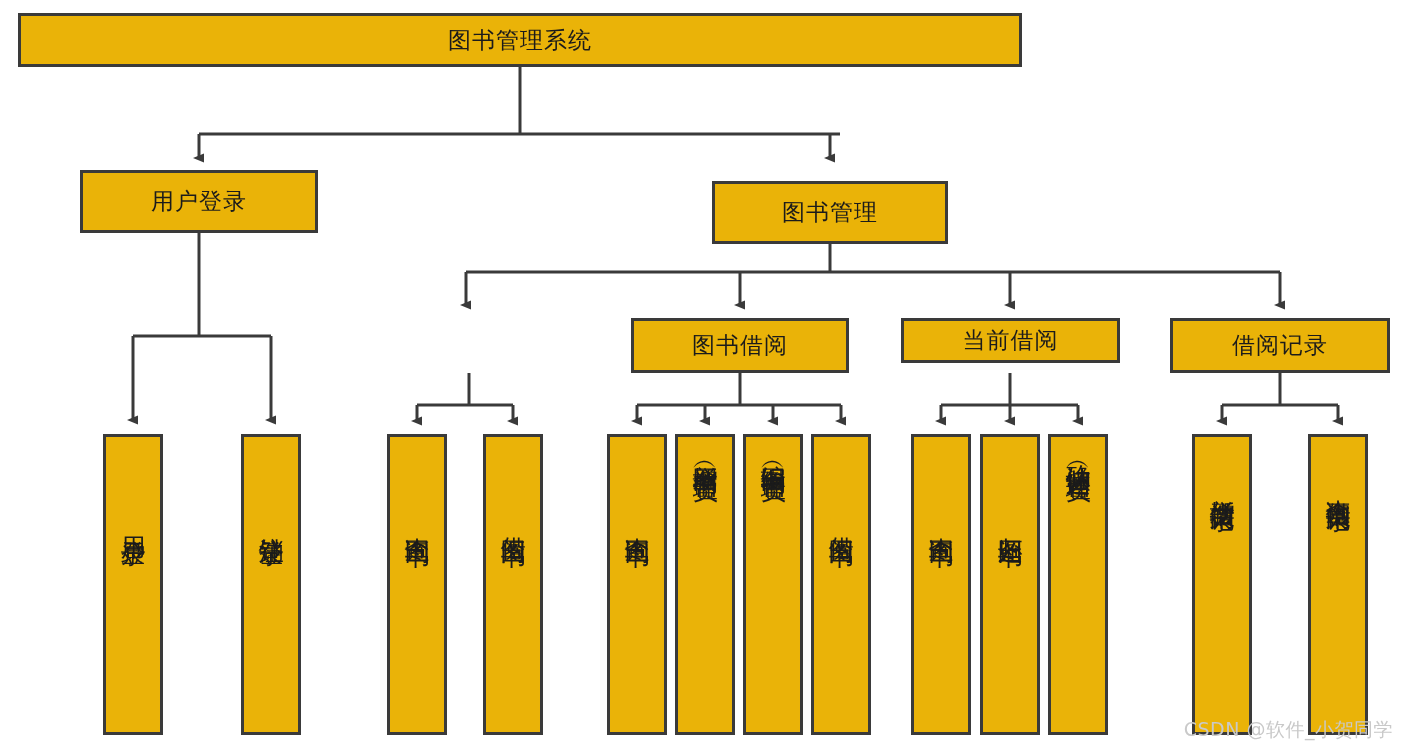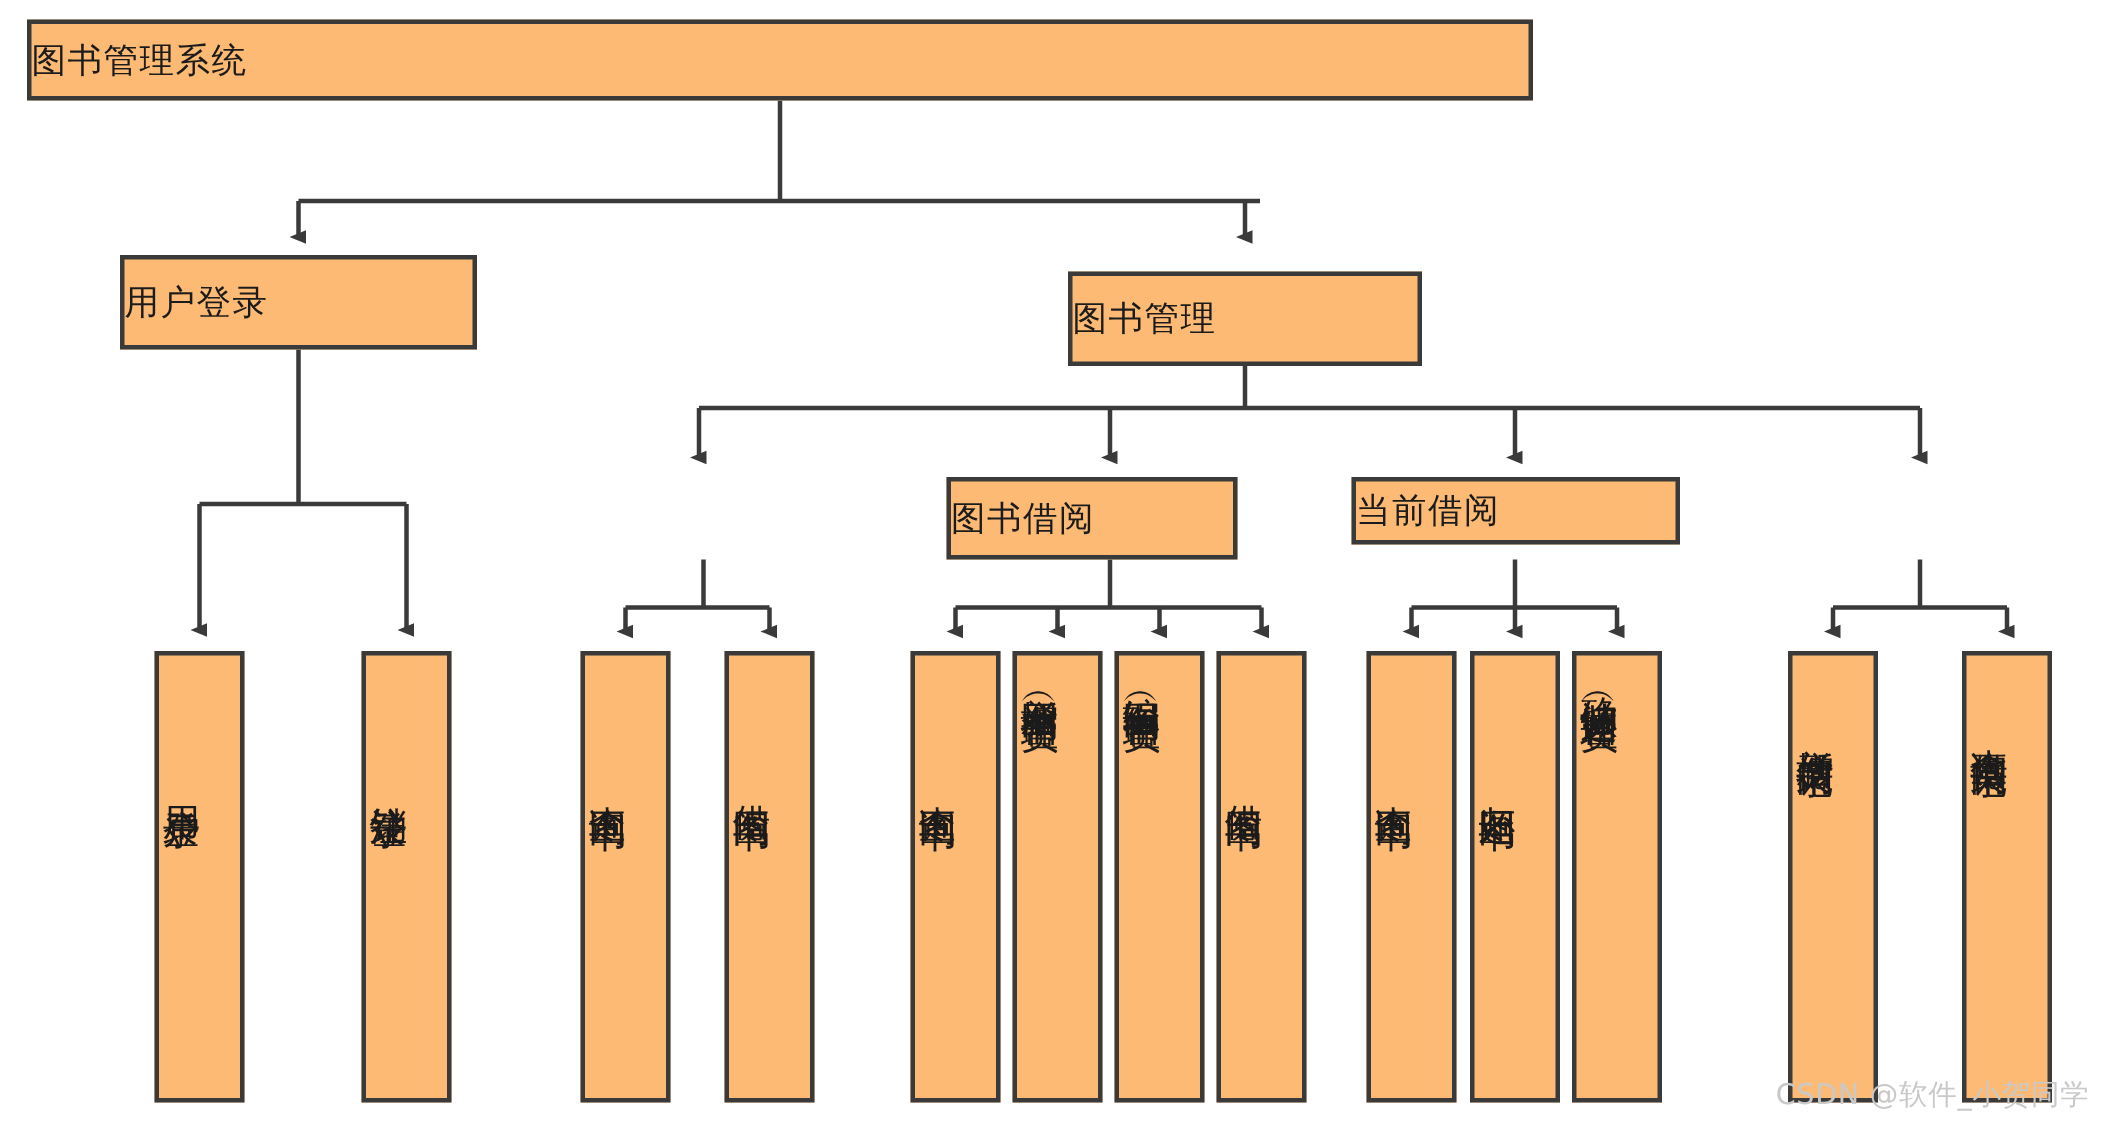--- a/index.html
+++ b/index.html
@@ -22,24 +22,24 @@
     position: absolute;
     left: 0;
     top: 0;
     width: 1405px;
     height: 747px;
   }
   .node {
     position: absolute;
     box-sizing: border-box;
     border: 3px solid #3a3a3a;
-    background: #fdba74;
+    background: #eab308;
     display: flex;
     align-items: center;
-    justify-content: flex-start;
+    justify-content: center;
     color: #1b1b1b;
     z-index: 2;
   }
   .node-h {
     font-size: 23px;
     letter-spacing: 1px;
     white-space: nowrap;
   }
   .node-v {
     padding-top: 10px;
@@ -124,25 +124,28 @@
     <span>图书管理系统</span>
   </div>
 
   <div class="node node-h" style="left:80px; top:170px; width:238px; height:63px;">
     <span>用户登录</span>
   </div>
   <div class="node node-h" style="left:712px; top:181px; width:236px; height:63px;">
     <span>图书管理</span>
   </div>
 
-  <div class="node node-h" style="left:631px; top:318px; width:194px; height:55px;">
+  <div class="node node-h" style="left:631px; top:318px; width:218px; height:55px;">
     <span>图书借阅</span>
   </div>
   <div class="node node-h" style="left:901px; top:318px; width:219px; height:45px;">
     <span>当前借阅</span>
+  </div>
+  <div class="node node-h" style="left:1170px; top:318px; width:220px; height:55px;">
+    <span>借阅记录</span>
   </div>
 
   <div class="node node-v" style="left:103px; top:434px; width:60px; height:301px; padding-top:80px;">
     <span class="vtext">用户登录</span>
   </div>
   <div class="node node-v" style="left:241px; top:434px; width:60px; height:301px; padding-top:80px;">
     <span class="vtext">注销登录</span>
   </div>
 
   <div class="node node-v" style="left:387px; top:434px; width:60px; height:301px; padding-top:80px;">

